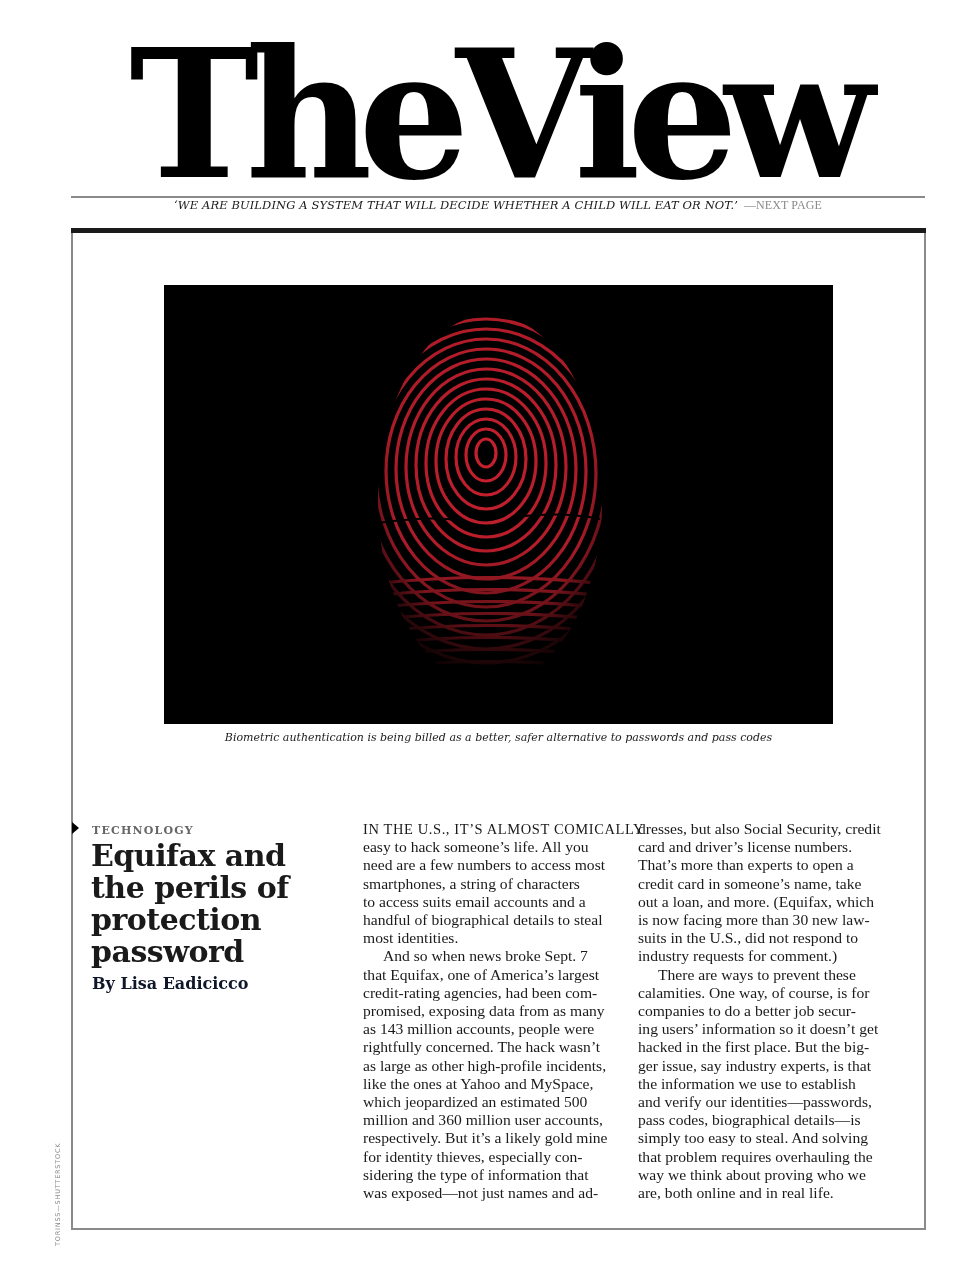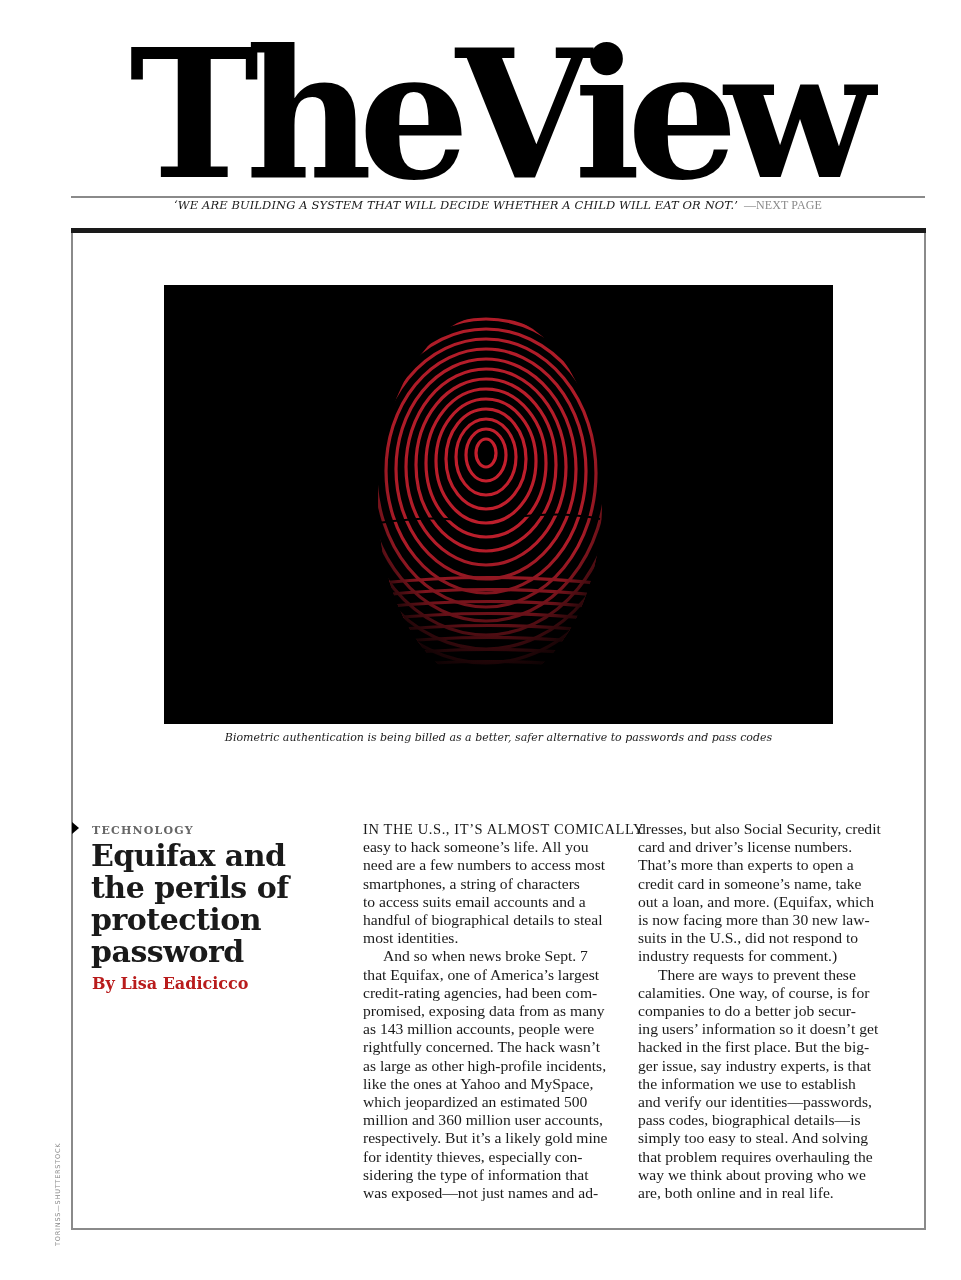--- a/index.html
+++ b/index.html
@@ -46,21 +46,21 @@
     position:absolute; left:92px; top:824px; font-family:"DejaVu Serif", serif; font-weight:bold;
     font-size:11px; letter-spacing:1.2px; color:#666;
   }
   .headline {
     position:absolute; left:91px; top:840px; width:260px;
     font-family:"DejaVu Serif", serif; font-weight:bold; font-size:30px; line-height:32px;
     color:#1a1a1a; letter-spacing:-0.5px;
   }
   .byline {
     position:absolute; left:92px; top:974px; font-family:"DejaVu Serif", serif; font-weight:bold;
-    font-size:16px; color:#b91c1c;
+    font-size:16px; color:#0f172a;
   }
   .credit {
     position:absolute; left:54px; top:1130px; width:14px; height:116px;
     font-family:"DejaVu Sans", sans-serif; font-size:6.5px; letter-spacing:0.8px; color:#888;
     writing-mode:vertical-rl; transform:rotate(180deg); text-align:left; white-space:nowrap;
   }
 
   .col {
     position:absolute; top:820px; font-family:"Liberation Serif", serif;
     font-size:15.6px; line-height:18.2px; color:#1a1a1a;

